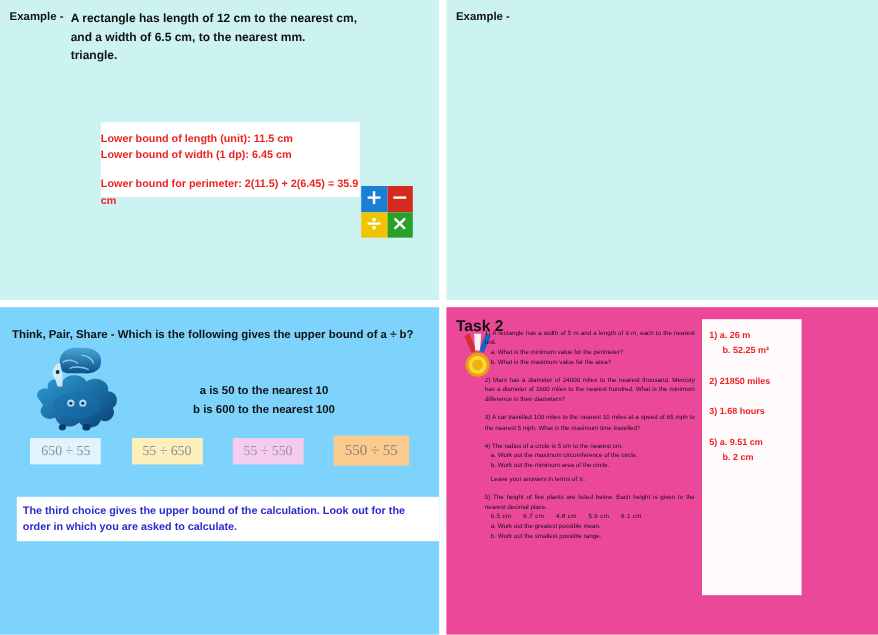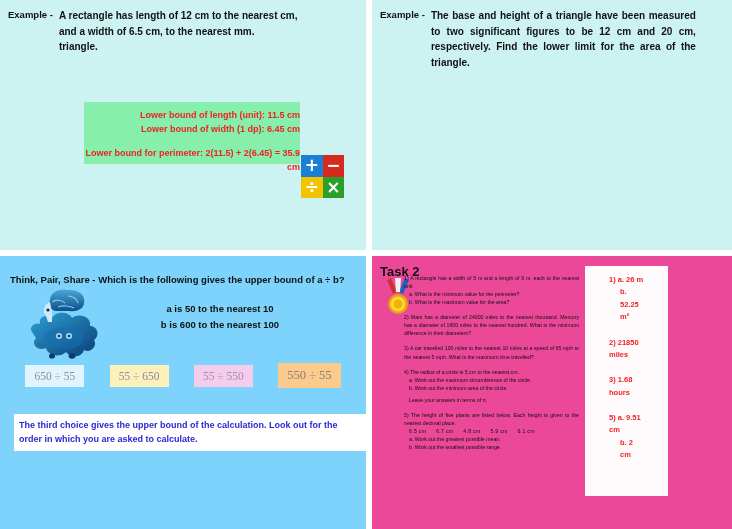--- a/index.html
+++ b/index.html
@@ -57,24 +57,24 @@
     line-height: 1.55;
     margin-left: 6px;
   }
   .ex-body.justify { text-align: justify; }
   .ex-body p { margin: 0; }
   .ex-body p.gap { margin-top: 14px; }
 
   
   .red-card {
     position: absolute;
-    background: #86efac;
+    background: #ffffff;
     color: #ee2222;
     font-weight: 700;
-    text-align: right;
+    text-align: left;
     line-height: 1.6;
     font-size: 9px;
   }
   #card-tl {
     left: 84px; top: 102px; width: 216px; height: 56px;
     padding-top: 6px;
   }
   .red-line { display: block; }
   .red-gap { height: 9px; }
 
@@ -101,21 +101,21 @@
   
   #tps-title {
     position: absolute; left: 10px; top: 18px;
     font-size: 9.5px; font-weight: 700; color: #111111;
   }
   #brain-char {
     position: absolute; left: 26px; top: 286px - 256px;
     width: 76px; height: 76px;
   }
   .given-text {
-    position: absolute; left: 135px; top: 45px;
+    position: absolute; left: 135px; top: 62px;
     font-size: 9.5px; font-weight: 700; color: #111111;
     line-height: 1.7; text-align: center; width: 170px;
   }
   .choices {
     position: absolute; left: 0; top: 107px; width: 366px;
     display: flex; justify-content: space-evenly; align-items: center;
   }
   .choice {
     font-family: "Liberation Serif", serif;
     font-size: 11.5px;
@@ -161,21 +161,21 @@
   #task-qs .note { margin: 4px 0 0 5px; }
 
   #task-answers {
     position: absolute; left: 213px; top: 10px; width: 83px;
     min-height: 230px;
     background: #fffafb;
     color: #ee2222;
     font-size: 7.5px;
     font-weight: 700;
     line-height: 1.65;
-    padding: 8px 24px;
+    padding: 8px 6px;
     box-sizing: border-box;
   }
   #task-answers .ans { margin-bottom: 13px; }
   #task-answers .ind { padding-left: 11px; }
 </style>
 </head>
 <body>
 
 <div class="slide" id="slide-tl">
   <div class="ex-row">
@@ -198,21 +198,20 @@
     <div class="op-plus">+</div>
     <div class="op-minus">−</div>
     <div class="op-div">÷</div>
     <div class="op-times">×</div>
   </div>
 </div>
 
 <div class="slide" id="slide-tr">
   <div class="ex-row">
     <div class="ex-label">Example -</div>
-    <div class="ex-body justify" style="width:265px">The base and height of a triangle have been measured to two significant figures to be 12 cm and 20 cm, respectively. Find the lower limit for the area of the triangle.</div>
   </div>
 
 </div>
 
 <div class="slide" id="slide-bl">
   <div id="tps-title">Think, Pair, Share - Which is the following gives the upper bound of a ÷ b?</div>
 
   <svg id="brain-char" style="position:absolute;left:26px;top:30px;width:76px;height:76px" viewBox="0 0 76 76">
     <defs>
       <linearGradient id="gb" x1="0" y1="0" x2="0" y2="1">

